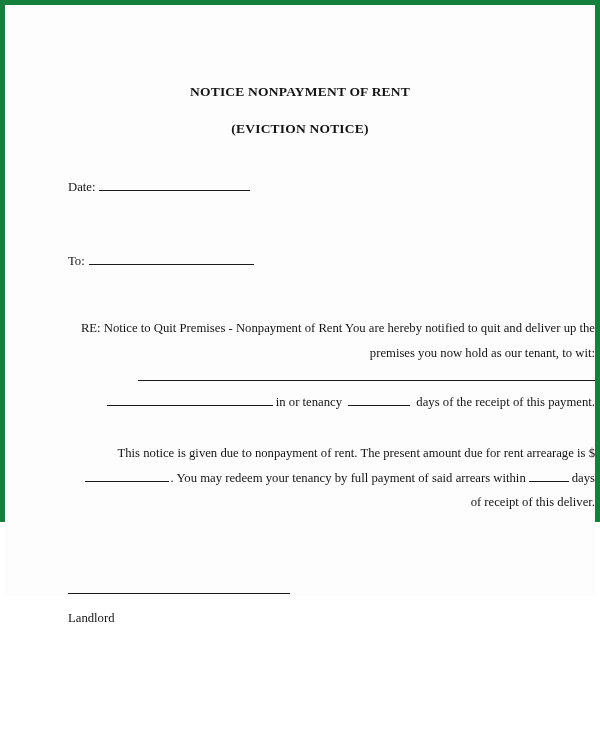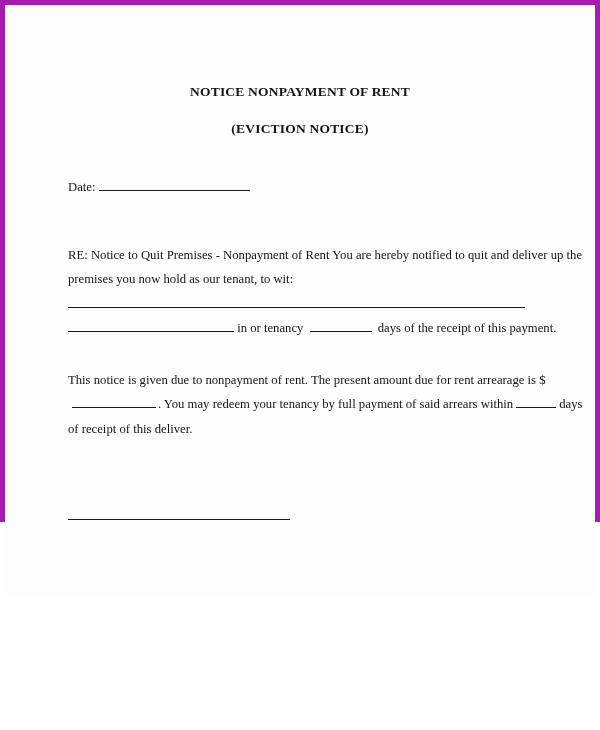--- a/index.html
+++ b/index.html
@@ -12,21 +12,21 @@
     background: #ffffff;
     font-family: "Liberation Serif", "DejaVu Serif", serif;
     overflow: hidden;
   }
 
   .page-frame {
     position: relative;
     box-sizing: border-box;
     width: 600px;
     height: 522px;
-    border: 5px solid #a21caf;
+    border: 5px solid #15803d;
     background: #fdfdfd;
   }
 
   .page-inner {
     position: relative;
     box-sizing: border-box;
     width: 100%;
     height: 100%;
     background: #fdfdfd;
     padding: 0;
@@ -57,21 +57,21 @@
 
   .blank {
     display: inline-block;
     border-bottom: 1.1px solid #1a1a1a;
     vertical-align: baseline;
     height: 0.82em;
   }
   .blank-date { width: 151px; margin-left: 4px; }
   .blank-to   { width: 165px; margin-left: 4px; }
 
-  .para { margin-top: 0; }
+  .para { margin-top: 0; text-align: right; }
   .para-re { margin-top: 43px; }
   .para-amount { margin-top: 27px; }
 
   .blank-full-1 { width: 457px; }
   .blank-full-2 { width: 166px; }
   .blank-days   { width: 62px; margin: 0 3px; }
   .blank-amount { width: 84px; margin: 0 2px 0 4px; }
   .blank-arrears-days { width: 40px; margin: 0 3px; }
 
   .sig-block { margin-top: 78px; }
@@ -95,35 +95,39 @@
     <div class="doc-title title-line-1">NOTICE NONPAYMENT OF RENT</div>
 
     <div class="doc-title title-line-2">(EVICTION NOTICE)</div>
 
     <div class="body-block">
 
       <div class="field-row row-date">
         <span>Date:</span><span class="blank blank-date"></span>
       </div>
 
+      <div class="field-row row-to">
+        <span>To:</span><span class="blank blank-to"></span>
+      </div>
 
       <div class="para para-re">RE: Notice to Quit Premises - Nonpayment of Rent You are hereby notified to quit and deliver up the premises you now hold as our tenant, to wit:</div>
 
       <div class="para">
         <span class="blank blank-full-1"></span>
         <span class="blank blank-full-2"></span>
         <span>in or tenancy</span>
         <span class="blank blank-days"></span>
         <span>days of the receipt of this payment.</span>
       </div>
 
       <div class="para para-amount">
         <span>This notice is given due to nonpayment of rent.  The present amount due for rent arrearage is $</span><span class="blank blank-amount"></span><span>.  You may redeem your tenancy by full payment of said arrears within</span><span class="blank blank-arrears-days"></span><span>days of receipt of this deliver.</span>
       </div>
 
       <div class="sig-block">
         <div class="sig-line"></div>
+        <div class="sig-label">Landlord</div>
       </div>
 
     </div>
 
   </div>
 </div>
 
 </body></html>

